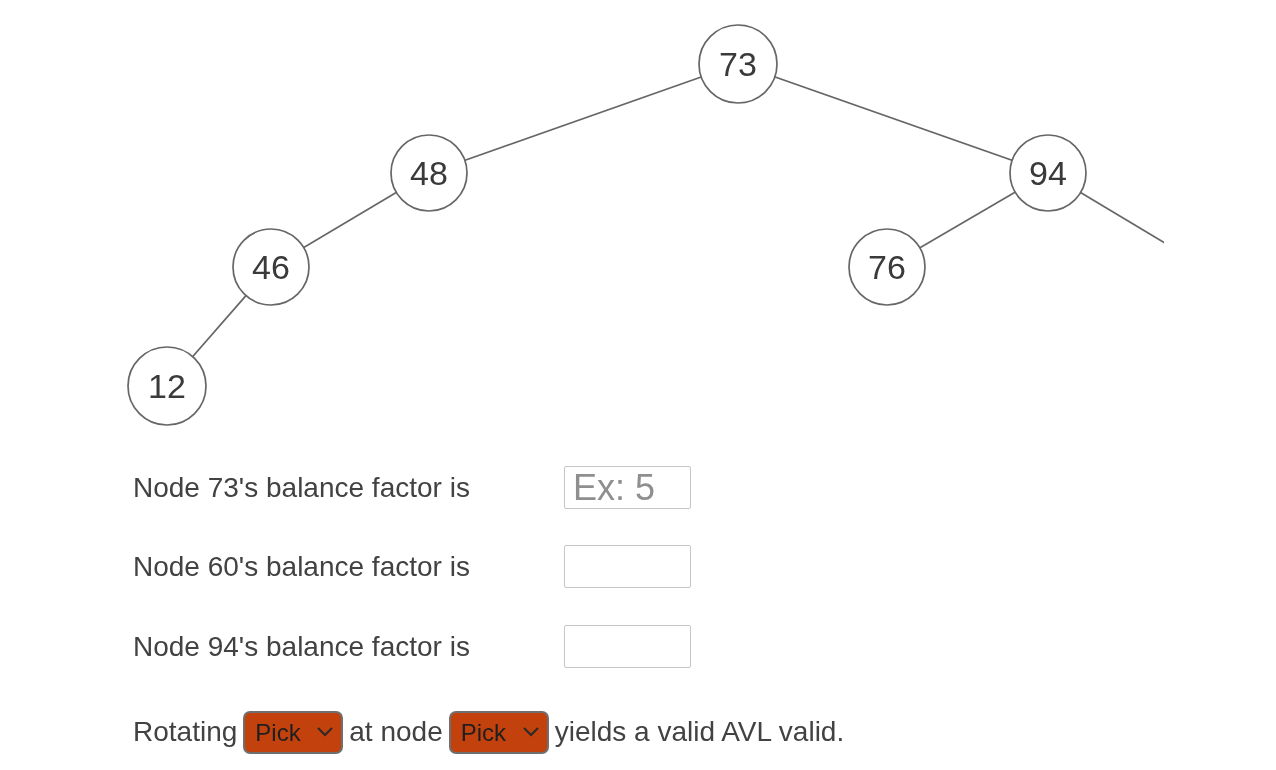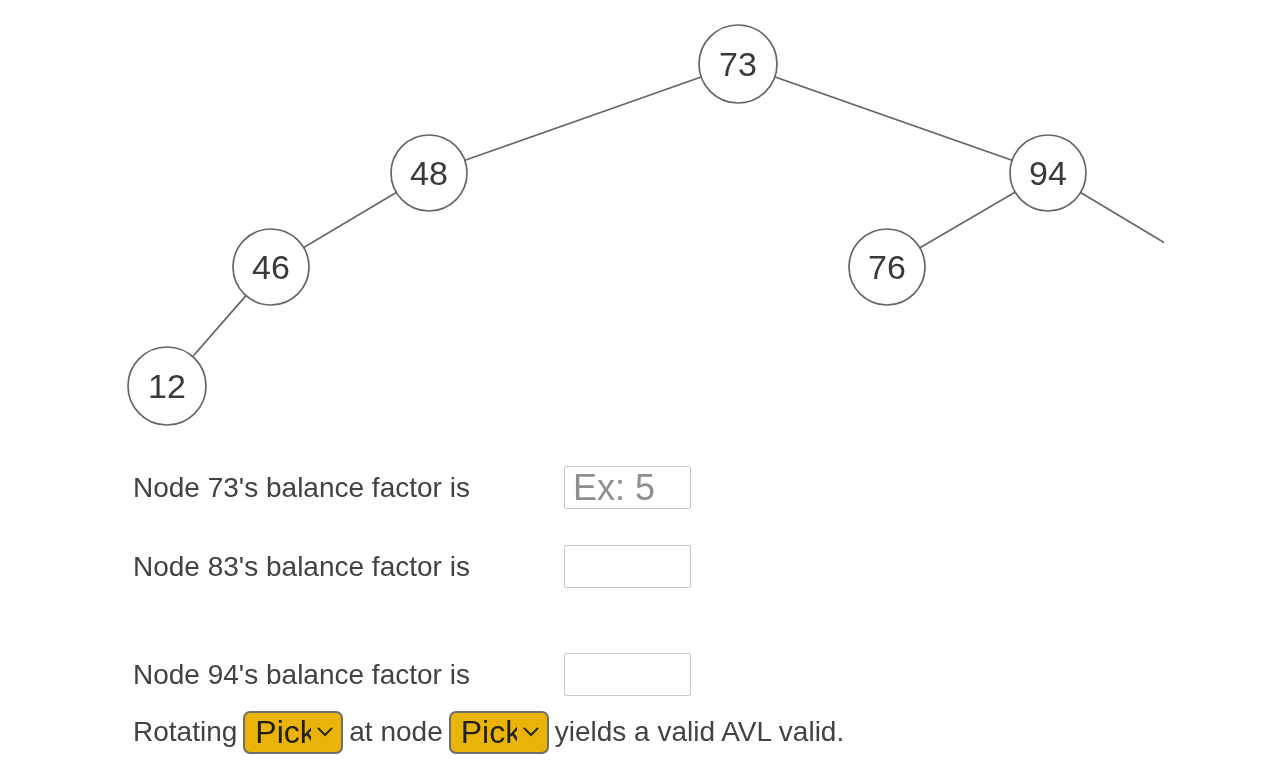--- a/index.html
+++ b/index.html
@@ -69,23 +69,23 @@
   }
   .pick-select {
     -webkit-appearance: none;
     -moz-appearance: none;
     appearance: none;
     box-sizing: border-box;
     height: 43px;
     width: 100px;
     border: 2px solid #6f6f6f;
     border-radius: 7px;
-    background: #eab308;
+    background: #c2410c;
     font-family: "Liberation Sans", sans-serif;
-    font-size: 32px;
+    font-size: 24px;
     color: #1f1f1f;
     padding: 0 30px 0 10px;
     outline: none;
   }
   .chev {
     position: absolute;
     right: 9px;
     top: 50%;
     transform: translateY(-50%);
     pointer-events: none;
@@ -132,25 +132,25 @@
         <text x="167" y="386" text-anchor="middle" dominant-baseline="central" font-size="34" fill="#3a3a3a">12</text>
       </g>
     </svg>
 
   <div class="q-row" style="top:466px;">
     <span class="q-label">Node 73's balance factor is</span>
     <input class="q-input" type="text" placeholder="Ex: 5" style="">
   </div>
 
   <div class="q-row" style="top:545px;">
-    <span class="q-label">Node 83's balance factor is</span>
+    <span class="q-label">Node 60's balance factor is</span>
     <input class="q-input" type="text" placeholder="" style="">
   </div>
 
-  <div class="q-row" style="top:625px;margin-top:28px;">
+  <div class="q-row" style="top:625px;">
     <span class="q-label">Node 94's balance factor is</span>
     <input class="q-input" type="text" placeholder="" style="">
   </div>
 
   <div class="rot-row" style="top:710px;">
     <span>Rotating</span>
 
     <span class="select-wrap">
       <select class="pick-select">
         <option>Pick</option>

